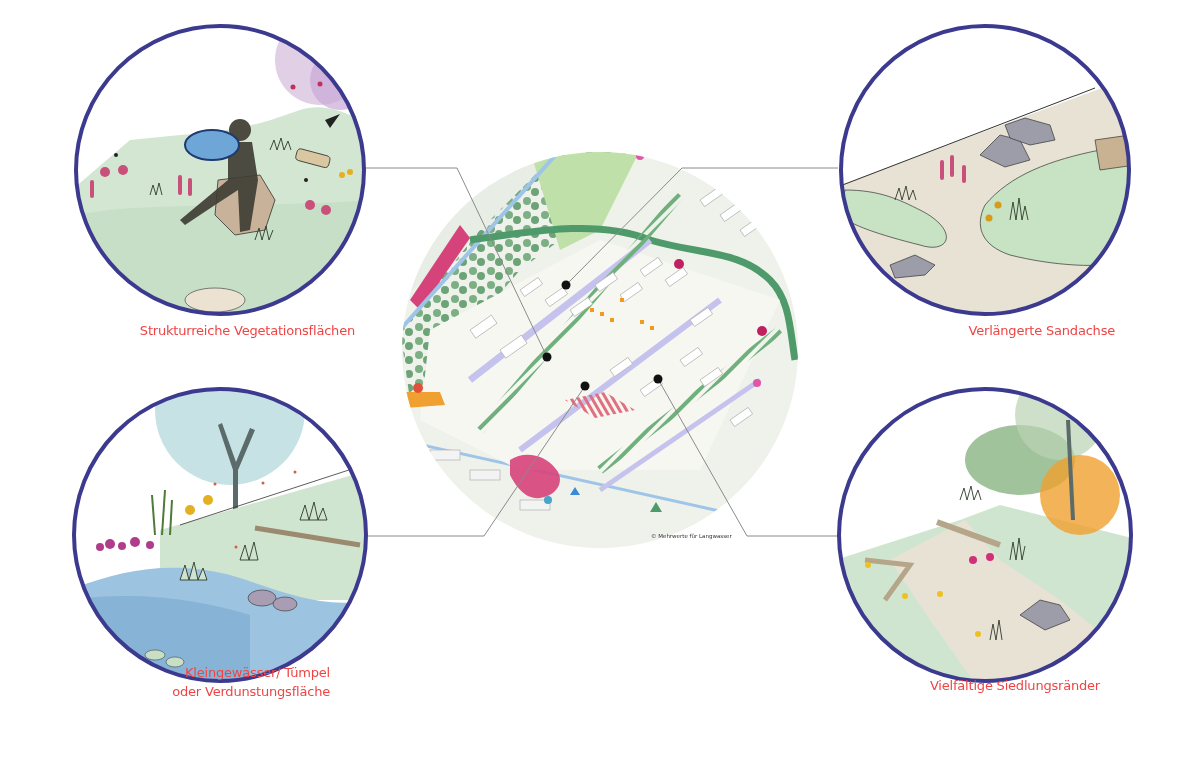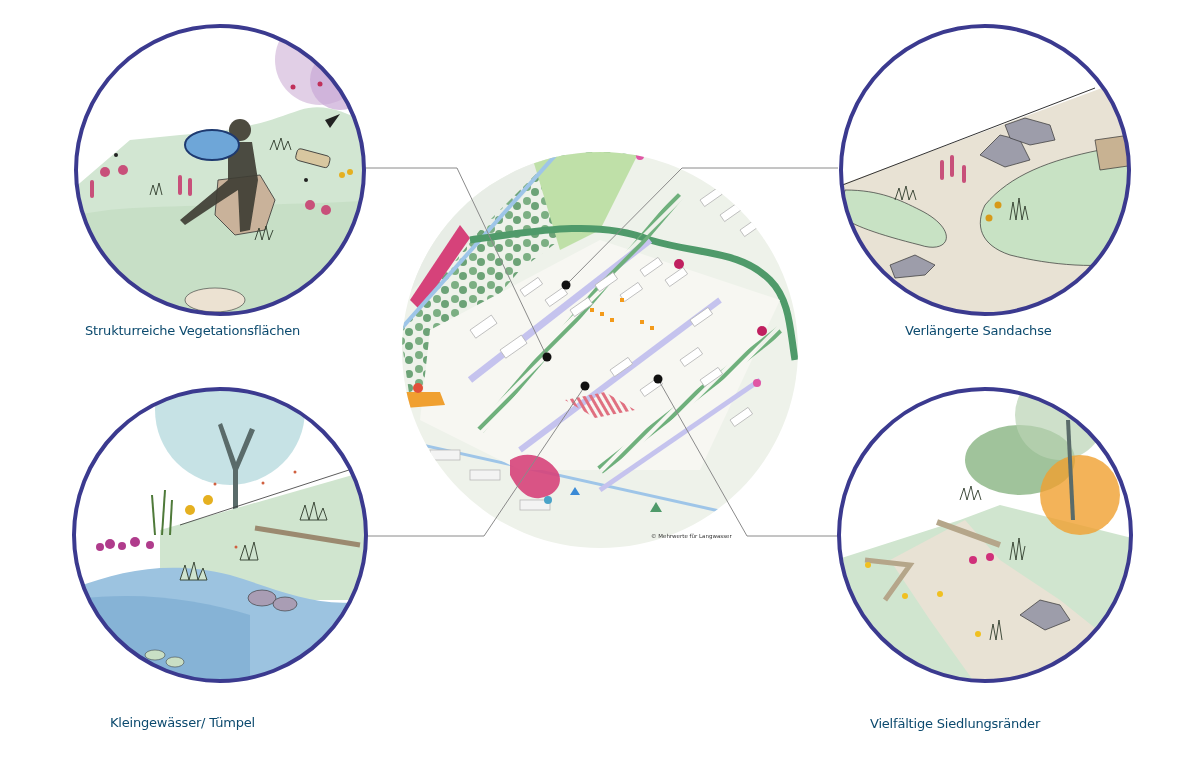--- a/index.html
+++ b/index.html
@@ -1,19 +1,19 @@
 <!DOCTYPE html>
 <html><head>
 <meta charset="utf-8">
 <style>
   html, body { margin:0; padding:0; background:#ffffff; }
   body { width:1200px; height:761px; position:relative; overflow:hidden;
          font-family:"DejaVu Sans", "Liberation Sans", sans-serif; }
   #stage { position:absolute; left:0; top:0; width:1200px; height:761px; }
-  .caption { position:absolute; color:#0c4a6e; font-size:13px; text-align:left;
+  .caption { position:absolute; color:#ef4444; font-size:13px; text-align:right;
              letter-spacing:-0.2px; line-height:19px; }
   .credit { position:absolute; font-size:5.5px; color:#333; }
 </style>
 </head>
 <body>
 
 <svg id="stage" width="1200" height="761" viewBox="0 0 1200 761" xmlns="http://www.w3.org/2000/svg">
   <defs>
     <clipPath id="clipTL">
         <circle cx="220" cy="170" r="143"></circle>
@@ -308,16 +308,17 @@
         <path d="M 1010 560 l 3 -18 l 3 18 l 3 -22 l 3 22 l 3 -14"></path>
         <path d="M 990 640 l 3 -16 l 3 16 l 3 -20 l 3 20"></path>
       </g>
     </g>
     <circle cx="985" cy="535" r="146" fill="none" stroke="#3b3a8f" stroke-width="4"></circle>
   </g>
 </svg>
 
 <div class="caption" style="left:85px; top:321px; width:270px;">Strukturreiche Vegetationsflächen</div>
 <div class="caption" style="left:905px; top:321px; width:210px;">Verlängerte Sandachse</div>
-<div class="caption" style="left:110px; top:713px; width:220px;">
+<div class="caption" style="left:110px; top:663px; width:220px;">
   <div>Kleingewässer/ Tümpel</div>
+  <div>oder Verdunstungsfläche</div>
 </div>
-<div class="caption" style="left:870px; top:714px; width:230px;">Vielfältige Siedlungsränder</div>
+<div class="caption" style="left:870px; top:676px; width:230px;">Vielfältige Siedlungsränder</div>
 
 </body></html>

